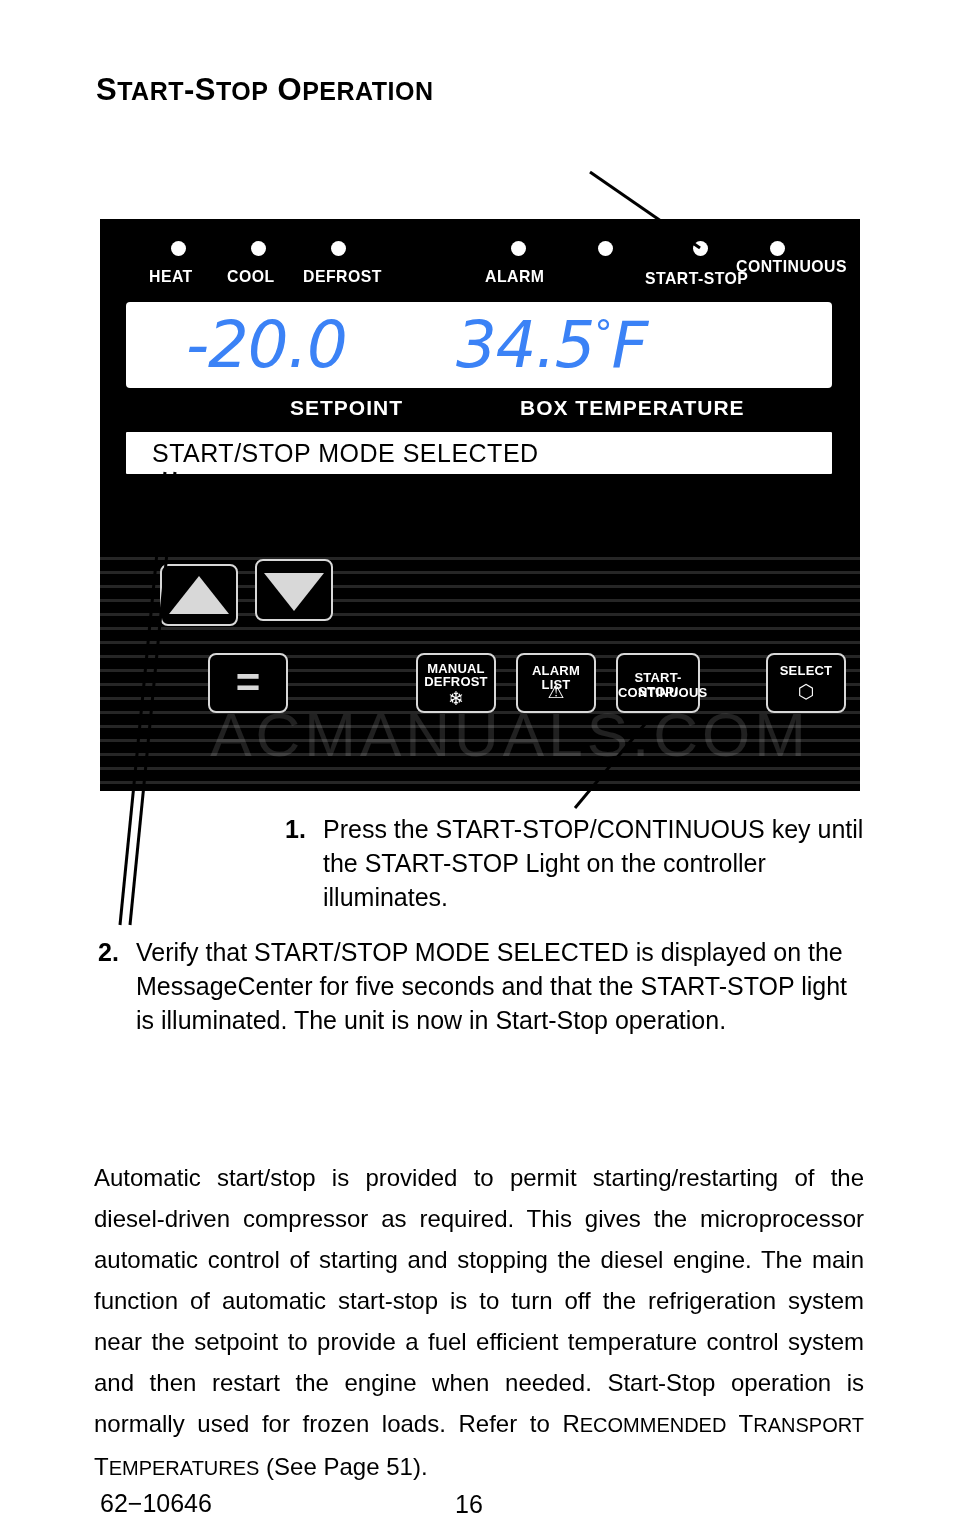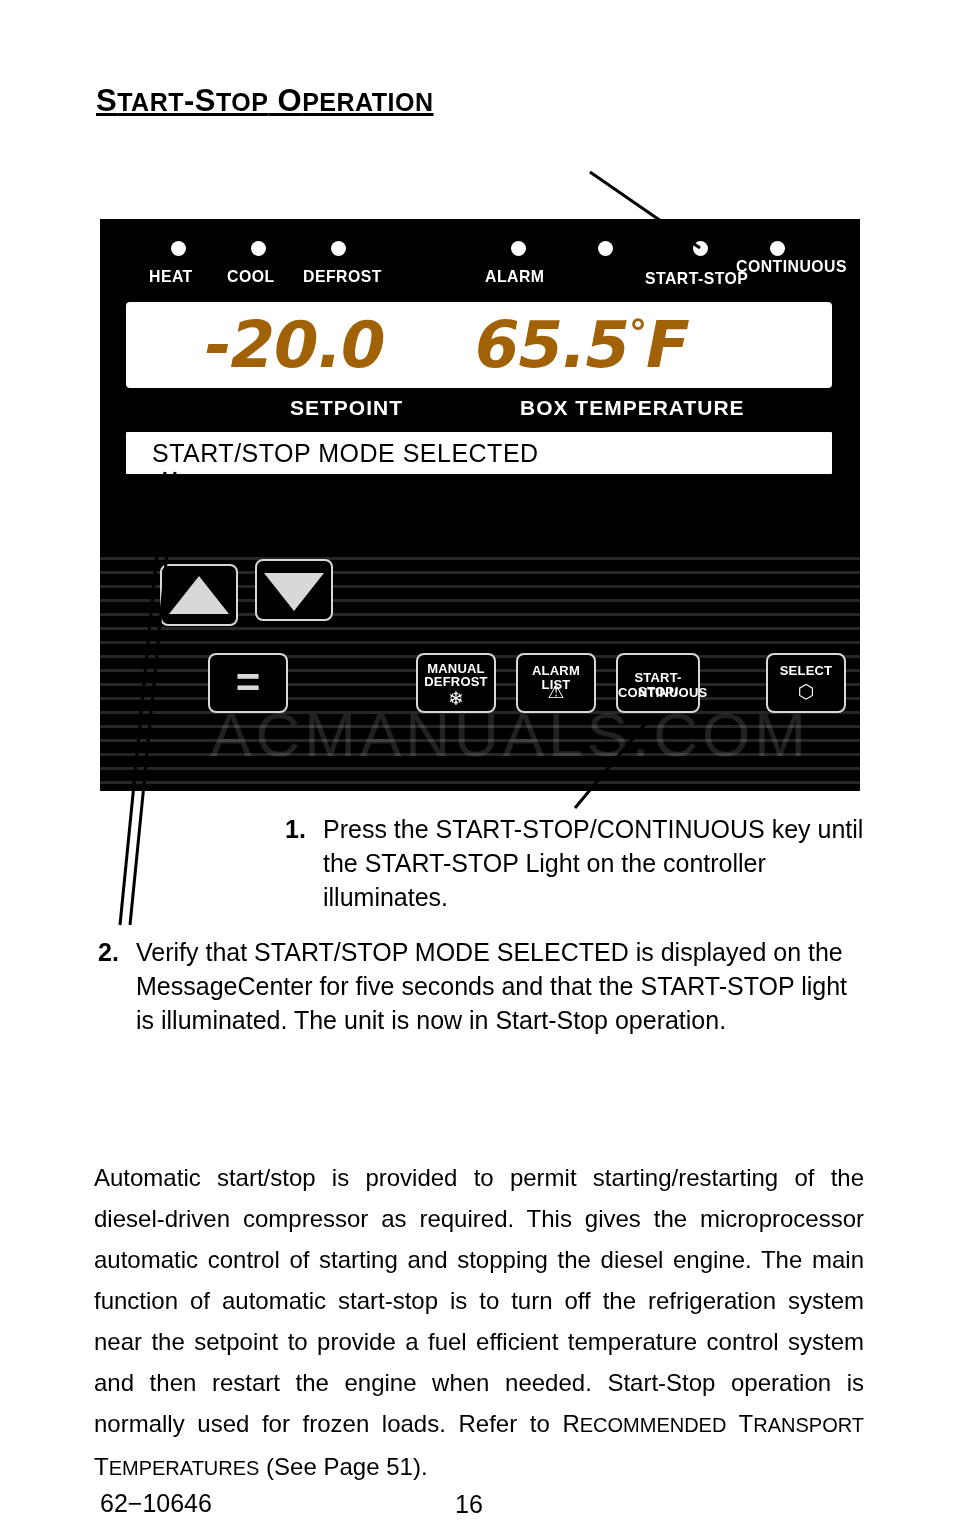--- a/index.html
+++ b/index.html
@@ -18,26 +18,25 @@
 
   .page {
     position: absolute;
     inset: 0;
   }
 
   
   .heading {
     position: absolute;
     left: 96px;
-    top: 83px;
+    top: 72px;
     font-weight: bold;
     font-size: 31px;
     letter-spacing: 0.5px;
     white-space: nowrap;
-    text-decoration: underline;
   }
   .heading .big { font-size: 31px; }
   .heading .small { font-size: 25px; }
 
   
   .callout-label {
     position: absolute;
     left: 310px;
     top: 163px;
     font-size: 25px;
@@ -79,27 +78,26 @@
     left: 26px;
     top: 83px;
     width: 706px;
     height: 86px;
     background: #ffffff;
     border-radius: 4px;
   }
   .seg {
     position: absolute;
     font-family: "DejaVu Sans", sans-serif;
-    font-weight: bold;
+    font-weight: normal;
     font-style: italic;
     font-size: 64px;
-    color: #a16207;
+    color: #3b82f6;
     letter-spacing: -1px;
     white-space: nowrap;
-    margin-left: 19px;
   }
   .seg-setpoint { left: 60px; top: 6px; }
   .seg-box { left: 330px; top: 6px; }
   .deg {
     font-size: 36px;
     vertical-align: super;
   }
 
   .disp-label {
     position: absolute;
@@ -298,21 +296,21 @@
 
     <div class="led-label" style="left:49px;  top:48px;">HEAT</div>
     <div class="led-label" style="left:127px; top:48px;">COOL</div>
     <div class="led-label" style="left:203px; top:48px;">DEFROST</div>
     <div class="led-label" style="left:385px; top:48px;">ALARM</div>
     <div class="led-label" style="left:545px; top:50px;">START-STOP</div>
     <div class="led-label" style="left:636px; top:38px;">CONTINUOUS</div>
 
     <div class="display">
       <span class="seg seg-setpoint">-20.0</span>
-      <span class="seg seg-box"><span>65.5</span><span class="deg">°</span><span>F</span></span>
+      <span class="seg seg-box"><span>34.5</span><span class="deg">°</span><span>F</span></span>
     </div>
 
     <div class="disp-label" style="left:190px; top:177px;">SETPOINT</div>
     <div class="disp-label" style="left:420px; top:177px;text-align:right;">BOX  TEMPERATURE</div>
 
     <div class="msgcenter">
       <span>START/STOP MODE SELECTED</span>
     </div>
 
     <div class="louvers"></div>

